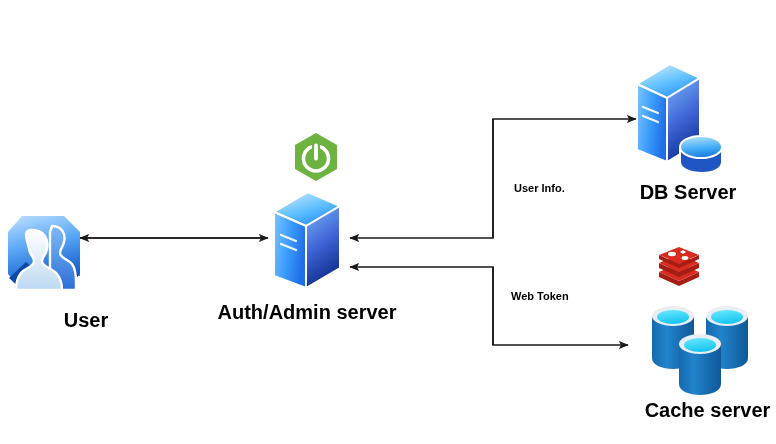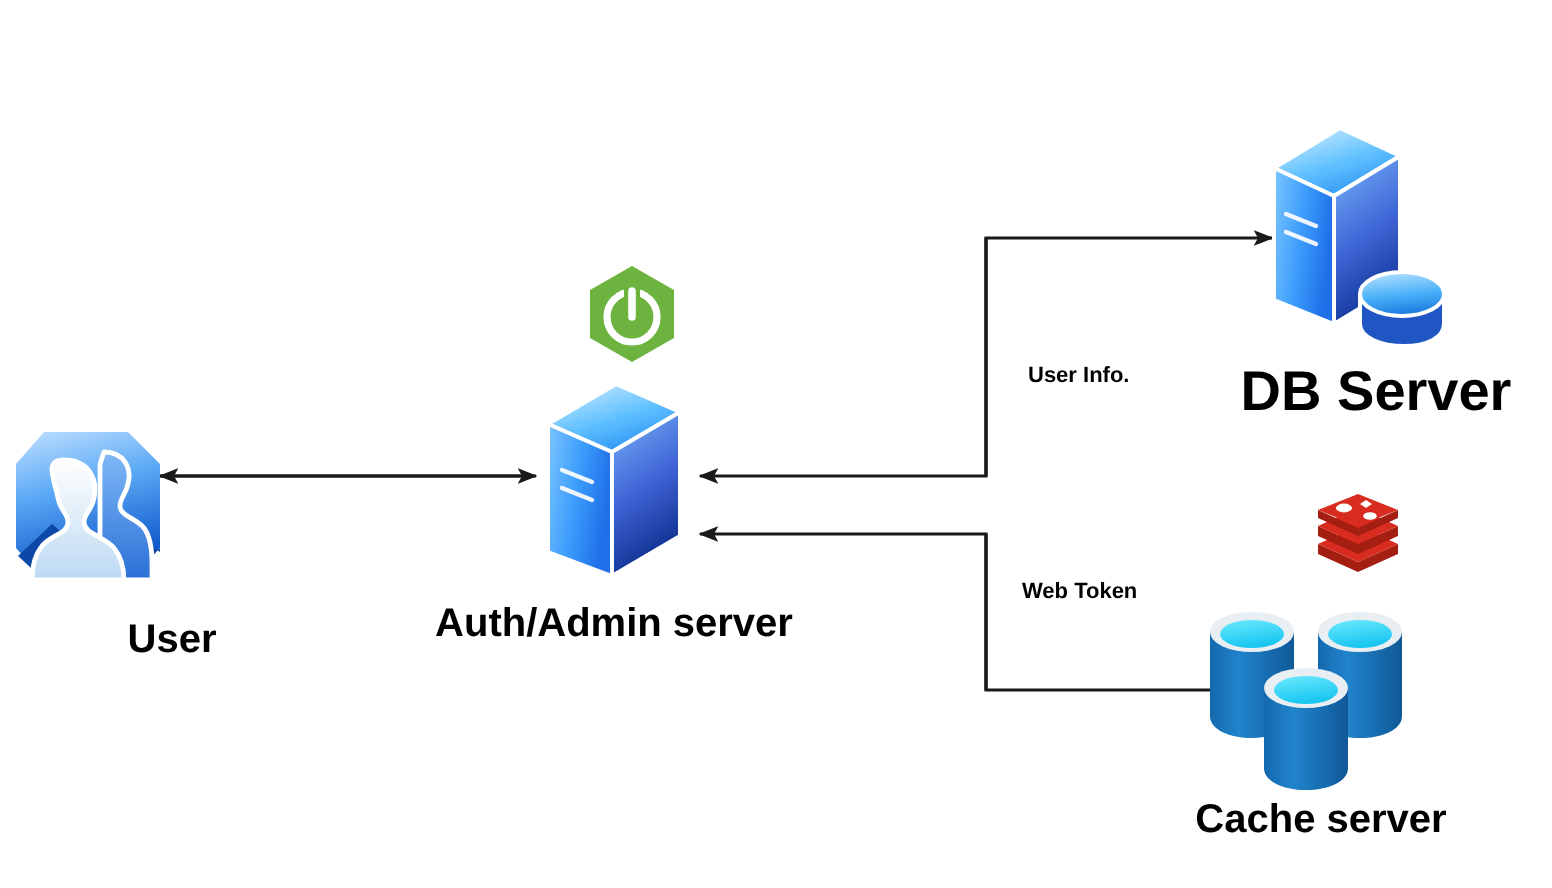--- a/index.html
+++ b/index.html
@@ -45,21 +45,21 @@
     color: #000000;
     white-space: nowrap;
     line-height: 1;
   }
   .logo {
     position: absolute;
   }
   
   .lbl-user      { left: 0px;   top: 310px; width: 150px; font-size: 20px; }
   .lbl-auth      { left: 180px; top: 310px; width: 270px; font-size: 20px; }
-  .lbl-db        { left: 600px; top: 182px; width: 176px; font-size: 28px; }
+  .lbl-db        { left: 600px; top: 182px; width: 176px; font-size: 20px; }
   .lbl-cache     { left: 595px; top: 402px; width: 181px; font-size: 20px; }
 </style>
 </head>
 <body>
 
 <div id="canvas">
 
   <svg id="wires" viewBox="0 0 776 444">
     <defs>
       <marker id="ah" markerWidth="10" markerHeight="8" refX="9.2" refY="4" orient="auto" markerUnits="userSpaceOnUse">
@@ -206,21 +206,21 @@
       <path d="M11,54 L26,60" stroke="#ffffff" stroke-width="2.2" opacity="0.9" stroke-linecap="round"></path>
 
       <path d="M48,85 L48,100 C48,107 59,111 70,111 C81,111 90,107 90,100
                L90,85 Z" fill="#1f56c4" stroke="#ffffff" stroke-width="2" stroke-linejoin="round"></path>
       <ellipse cx="69" cy="85" rx="21" ry="11" fill="url(#discT)" stroke="#ffffff" stroke-width="2"></ellipse>
     </svg>
     <div class="node-label lbl-db" style="left:-32px; top:120px; width:176px;">DB Server</div>
   </div>
 
 
-  <div class="node" style="left:597px; top:300px; width:110px; height:96px;">
+  <div class="node" style="left:644px; top:300px; width:110px; height:96px;">
     <svg width="110" height="96" viewBox="0 0 110 96">
       <defs>
         <linearGradient id="cylB" x1="0" y1="0" x2="1" y2="0">
           <stop offset="0%" stop-color="#1569ae"></stop>
           <stop offset="35%" stop-color="#2184cc"></stop>
           <stop offset="100%" stop-color="#0f5897"></stop>
         </linearGradient>
         <linearGradient id="cylT" x1="0" y1="0" x2="0.3" y2="1">
           <stop offset="0%" stop-color="#6ceaff"></stop>
           <stop offset="100%" stop-color="#19c6f0"></stop>

